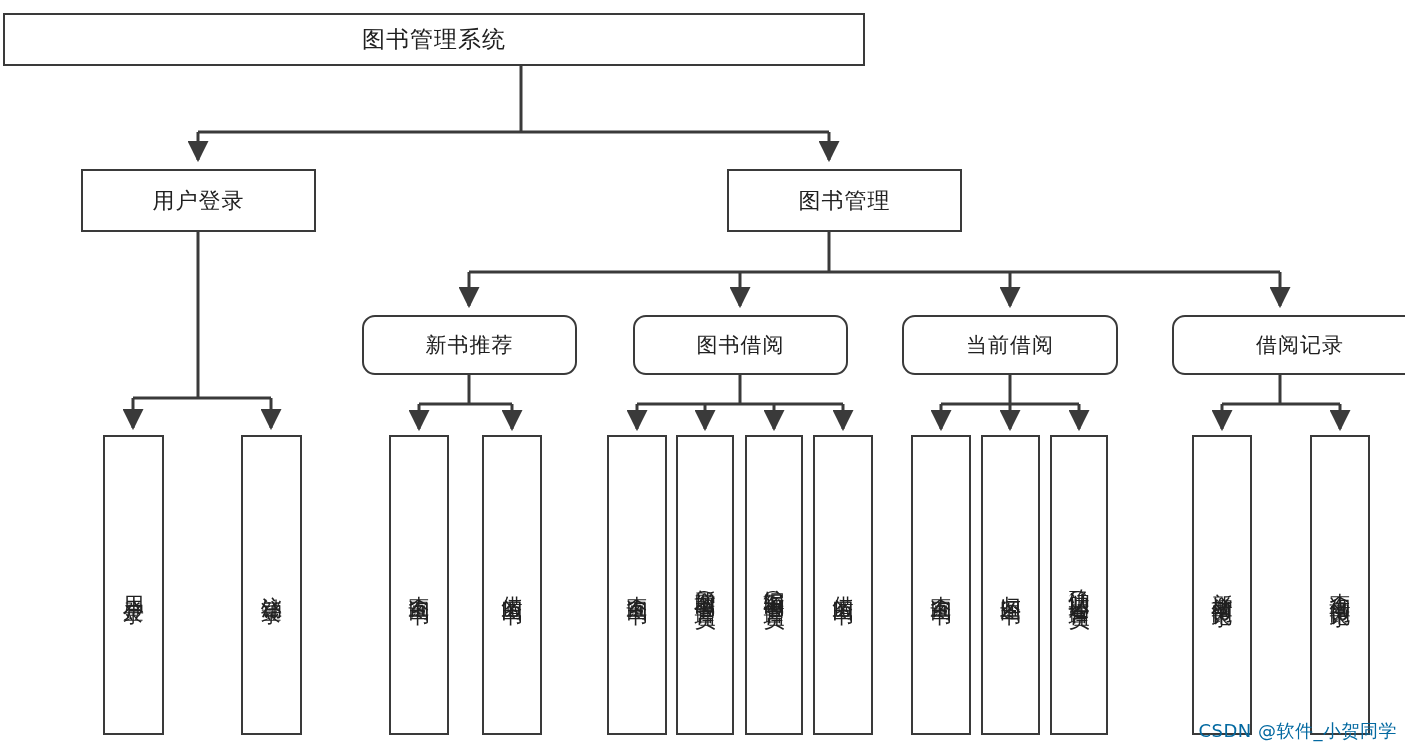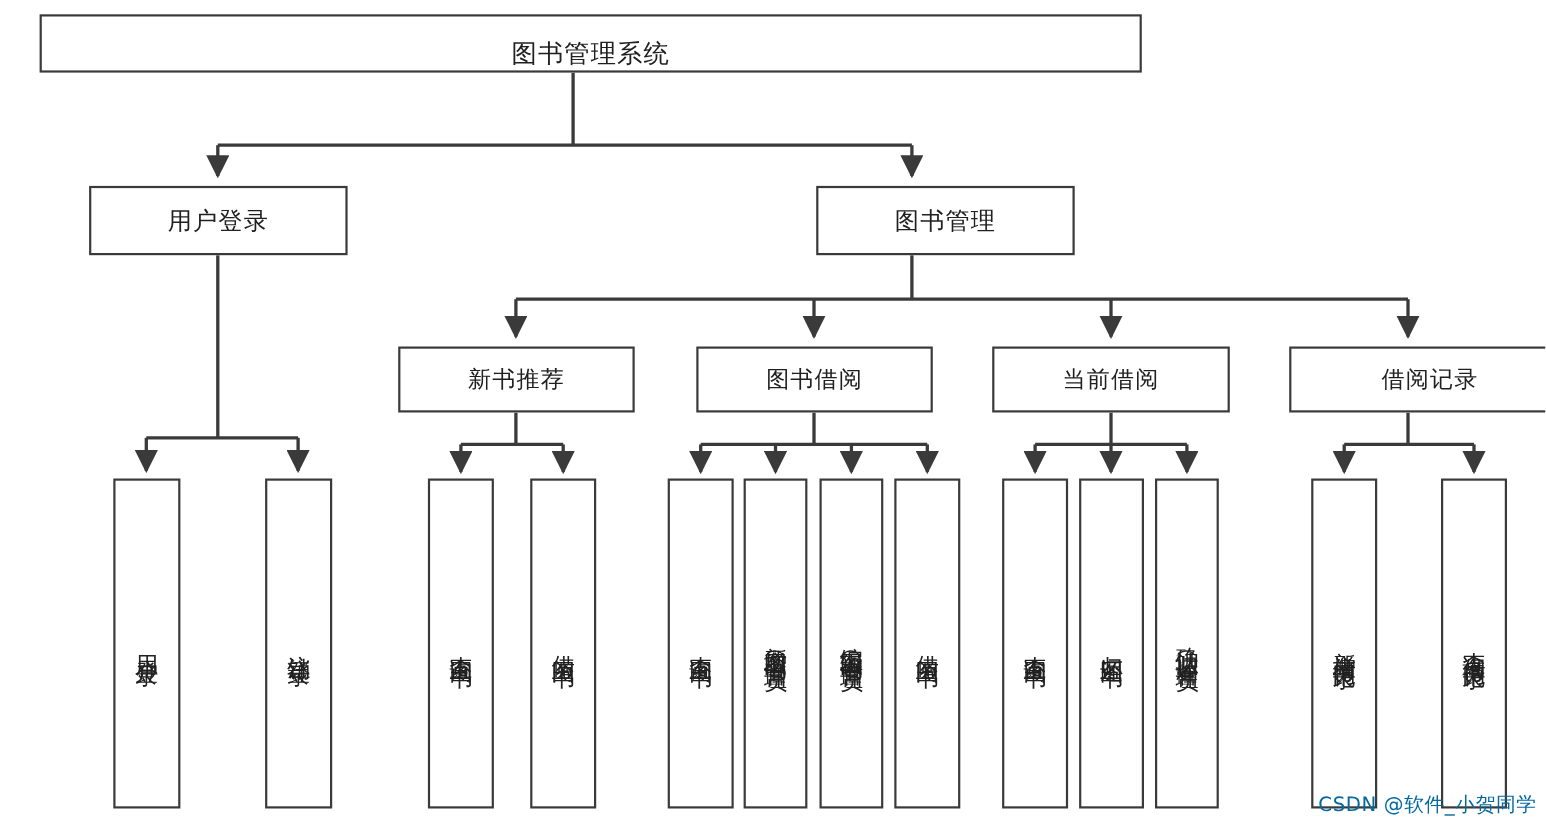--- a/index.html
+++ b/index.html
@@ -39,27 +39,27 @@
     color: #202020;
     z-index: 2;
   }
   .node .label {
     display: block;
     text-align: center;
     letter-spacing: 1px;
     white-space: nowrap;
   }
   
-  .n-root { left: 36px; top: 13px; width: 1002px; height: 53px; align-items: flex-end; }
+  .n-root { left: 3px; top: 13px; width: 862px; height: 53px; }
   .n-root .label { font-size: 23px; }
   
   .n-l2 { top: 169px; width: 235px; height: 63px; }
   .n-l2 .label { font-size: 22px; }
   
-  .n-l3 { top: 315px; height: 60px; }
+  .n-l3 { top: 315px; height: 60px; border-radius: 13px; }
   .n-l3 .label { font-size: 21px; }
   
   .n-leaf {
     top: 435px;
     height: 300px;
     align-items: center;
     justify-content: center;
   }
   .n-leaf .label {
     writing-mode: vertical-rl;
@@ -136,21 +136,21 @@
     </g>
   </svg>
 
   <div class="node n-root">
     <span class="label">图书管理系统</span>
   </div>
 
   <div class="node n-l2" style="left:81px;">
     <span class="label">用户登录</span>
   </div>
-  <div class="node n-l2" style="left:742px;">
+  <div class="node n-l2" style="left:727px;">
     <span class="label">图书管理</span>
   </div>
 
   <div class="node n-l3" style="left:362px;width:215px;">
     <span class="label">新书推荐</span>
   </div>
   <div class="node n-l3" style="left:902px;width:216px;">
     <span class="label">当前借阅</span>
   </div>
   <div class="node n-l3" style="left:633px;width:215px;">

